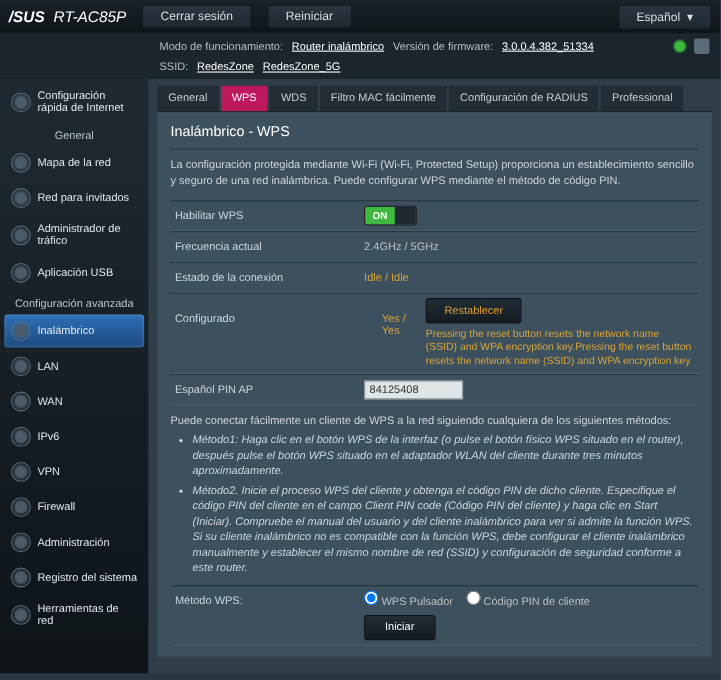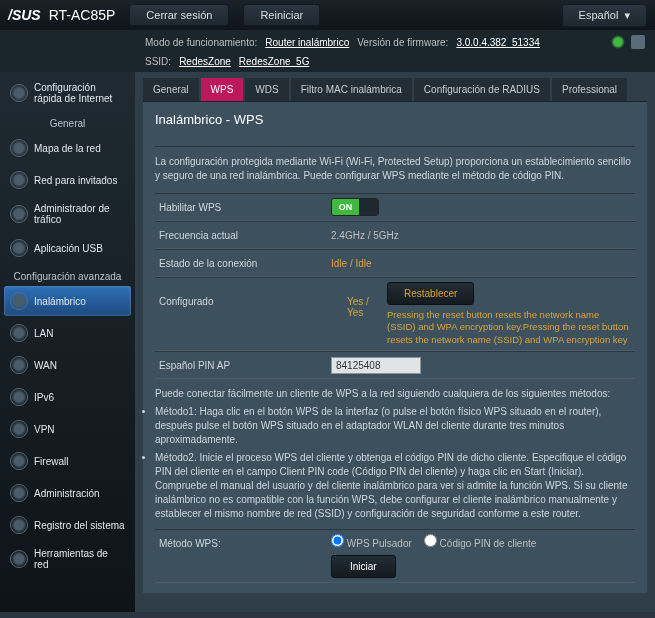--- a/index.html
+++ b/index.html
@@ -1,52 +1,52 @@
 <!DOCTYPE html>
 <html><head>
 <meta charset="utf-8">
 <style>
 * { margin: 0; padding: 0; box-sizing: border-box; font-family: Arial, sans-serif; }
 body { background: #2a3742; width: 655px; height: 618px; overflow: hidden; font-size: 11px; color: #bfbfbf; }
 .topbar { background: linear-gradient(#1a2329, #0e1418); height: 30px; display: flex; align-items: center; padding: 0 8px; }
 .logo { color: #fff; font-weight: bold; font-size: 14px; font-style: italic; }
-.model { color: #fff; font-size: 14px; margin-left: 8px; }
+.model { color: #fff; font-size: 14px; margin-left: 8px; font-style: italic; }
 .top-btn { background: linear-gradient(#2a3540, #1e2830); color: #ddd; border: 1px solid #141a20; padding: 4px 16px; font-size: 11px; margin-left: 14px; cursor: pointer; border-radius: 3px; }
 .top-lang { margin-left: auto; }
 .meta-row { background: #1a252c; padding: 4px 10px 4px 145px; display: flex; align-items: center; gap: 8px; font-size: 10px; height: 24px; }
 .meta-row a { color: #fff; text-decoration: underline; }
 .meta-row .val { color: #fff; text-decoration: underline; }
 .meta-icons { margin-left: auto; display: flex; gap: 6px; }
 .meta-icons span { width: 14px; height: 14px; display: inline-block; }
 .main { display: flex; height: 540px; }
 .sidebar { width: 135px; background: linear-gradient(#1f2a32, #0e1418); padding: 4px; }
 .side-group-title { color: #b8c4ce; text-align: center; font-size: 10px; padding: 6px 0 4px; }
 .side-item { display: flex; align-items: center; gap: 6px; padding: 6px 6px; color: #dfe7ee; font-size: 10px; cursor: pointer; border-radius: 3px; margin-bottom: 2px; }
 .side-item.active { background: linear-gradient(#2d6fb8, #1d4a7e); box-shadow: inset 0 0 3px rgba(255,255,255,.3); }
 .side-item .ico { width: 18px; height: 18px; background: radial-gradient(circle, #4a5c6a 40%, transparent 70%); border-radius: 50%; flex-shrink: 0; border: 1px solid #5a6c7a; }
 .content { flex: 1; background: #2f3e49; padding: 6px 8px 8px; overflow: hidden; }
 .tabs { display: flex; gap: 2px; border-bottom: 1px solid #1a232a; }
 .tab { padding: 6px 10px; font-size: 10px; color: #ccc; background: #222d35; cursor: pointer; }
 .tab.active { background: #be185d; color: #fff; }
 .panel { background: #3d505e; padding: 10px 12px; }
-.panel h2 { color: #fff; font-size: 13px; font-weight: normal; border-bottom: 1px solid #2a3640; padding-bottom: 19px; margin-bottom: 8px; }
+.panel h2 { color: #fff; font-size: 13px; font-weight: normal; border-bottom: 1px solid #2a3640; padding-bottom: 8px; margin-bottom: 8px; }
 .panel-desc { font-size: 10px; color: #cfd6dc; line-height: 1.4; margin-bottom: 10px; }
 .row { display: flex; border-top: 1px solid #2a3640; border-bottom: 1px solid #4a5c6a; min-height: 28px; align-items: center; }
 .row-label { width: 170px; padding: 6px 4px; font-size: 10px; color: #cfd6dc; }
 .row-value { padding: 4px 6px; font-size: 10px; flex: 1; }
 .toggle { display: inline-flex; width: 48px; height: 18px; border-radius: 3px; overflow: hidden; border: 1px solid #222; }
 .toggle .on { background: #3fb93f; color: #fff; font-weight: bold; font-size: 9px; display: flex; align-items: center; justify-content: center; width: 28px; }
 .toggle .off { background: #1e2830; width: 20px; }
 .idle { color: #d7a43b; }
 .yes { color: #d7a43b; }
 .reset-btn { background: linear-gradient(#222d35, #141b21); color: #e0a030; border: 1px solid #0c1116; padding: 5px 16px; font-size: 10px; cursor: pointer; border-radius: 3px; margin-bottom: 4px; }
 .note { color: #d7a43b; font-size: 9.5px; line-height: 1.3; }
 .pin-input { background: #dfe4e7; border: 1px solid #8a96a0; padding: 2px 4px; width: 90px; font-size: 10px; color: #333; }
 .methods { font-size: 10px; color: #cfd6dc; line-height: 1.4; margin: 8px 0; }
-.methods ul { margin-top: 4px; }
+.methods ul { margin-left: 20px; margin-top: 4px; font-style: italic; }
 .methods li { margin-bottom: 4px; }
 .radio-row { display: flex; gap: 12px; align-items: center; font-size: 10px; margin-bottom: 6px; }
 .start-btn { background: linear-gradient(#222d35, #141b21); color: #fff; border: 1px solid #0c1116; padding: 5px 18px; font-size: 10px; cursor: pointer; border-radius: 3px; }
 .footer-help { display: flex; align-items: center; gap: 8px; padding: 6px 0 0 145px; font-size: 10px; }
 </style>
 </head>
 <body>
 
 <div class="topbar">
   <span class="logo">/SUS</span>
@@ -132,21 +132,21 @@
         <span class="ico"></span>
         <span>Herramientas de red</span>
       </div>
   </div>
 
   <div class="content">
     <div class="tabs">
       <div class="tab">General</div>
       <div class="tab active">WPS</div>
       <div class="tab">WDS</div>
-      <div class="tab">Filtro MAC inalámbrica</div>
+      <div class="tab">Filtro MAC fácilmente</div>
       <div class="tab">Configuración de RADIUS</div>
       <div class="tab">Professional</div>
     </div>
     <div class="panel">
       <h2>Inalámbrico - WPS</h2>
       <div class="panel-desc">La configuración protegida mediante Wi-Fi (Wi-Fi, Protected Setup) proporciona un establecimiento sencillo y seguro de una red inalámbrica. Puede configurar WPS mediante el método de código PIN.</div>
 
       <div class="row">
         <div class="row-label">Habilitar WPS</div>
         <div class="row-value">

